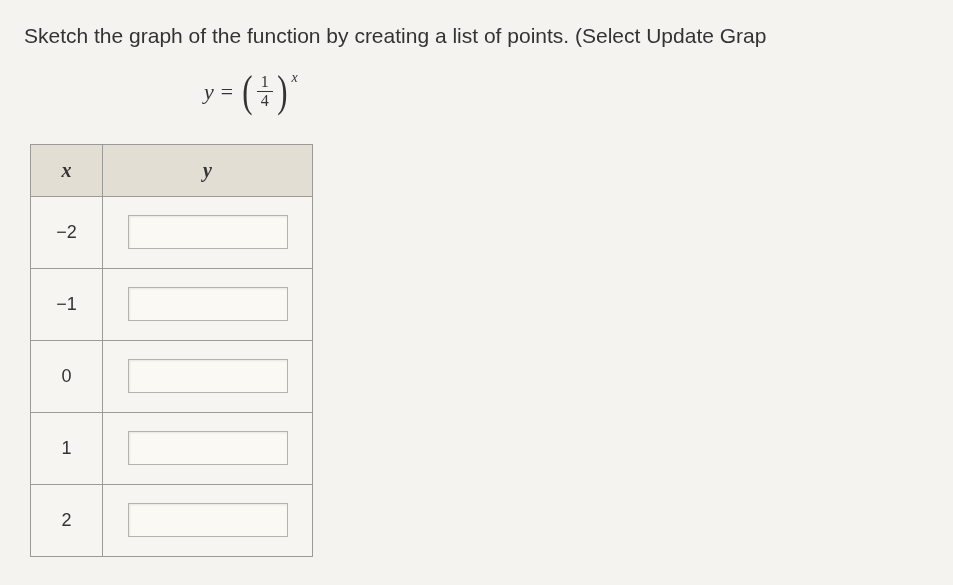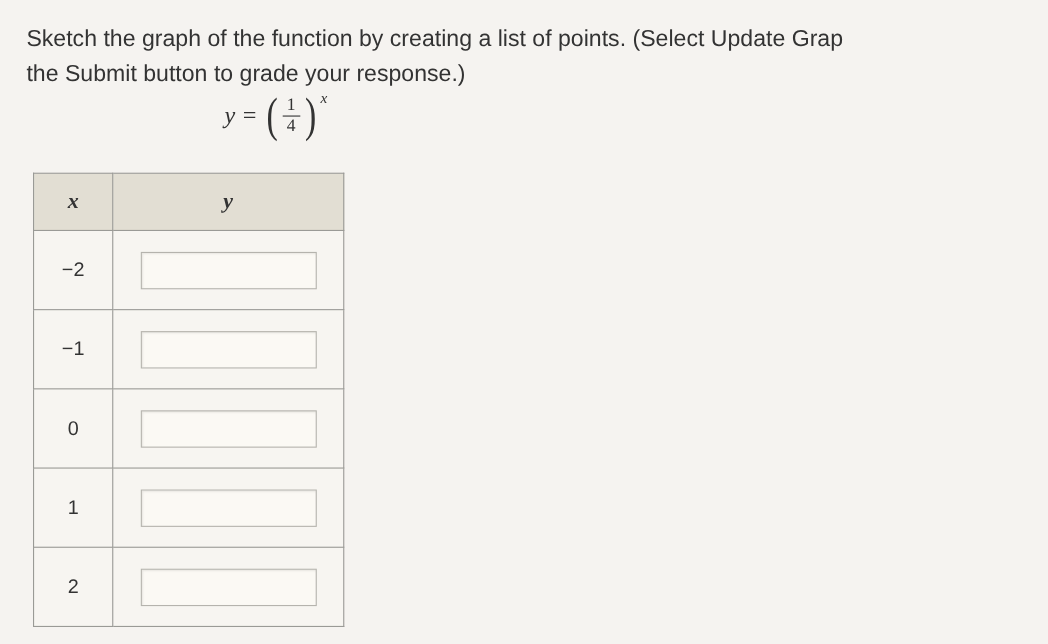--- a/index.html
+++ b/index.html
@@ -13,20 +13,21 @@
       width: 953px;
       height: 585px;
       padding: 20px 24px;
       color: #333;
       overflow: hidden;
     }
     .instructions {
       font-size: 21px;
       line-height: 1.5;
       color: #333;
+      margin-bottom: 18px;
     }
     .equation {
       font-size: 22px;
       font-style: italic;
       font-family: "Times New Roman", serif;
       margin-left: 180px;
       margin-bottom: 30px;
       display: flex;
       align-items: center;
       color: #333;
@@ -114,21 +115,20 @@
       padding: 4px 6px;
       text-align: left;
       box-shadow: inset 1px 1px 2px rgba(0,0,0,0.08);
     }
   </style>
 </head>
 <body>
 
 <div class="instructions">
   <span>Sketch the graph of the function by creating a list of points. (Select Update Grap</span><br>
-  <span>the Submit button to grade your response.)</span>
 </div>
 
 <div class="equation">
   <span class="y-eq">y =</span>
   <span class="fraction-wrap">
     <span class="paren">(</span>
     <span class="fraction">
       <span class="num">1</span>
       <span class="den">4</span>
     </span>

